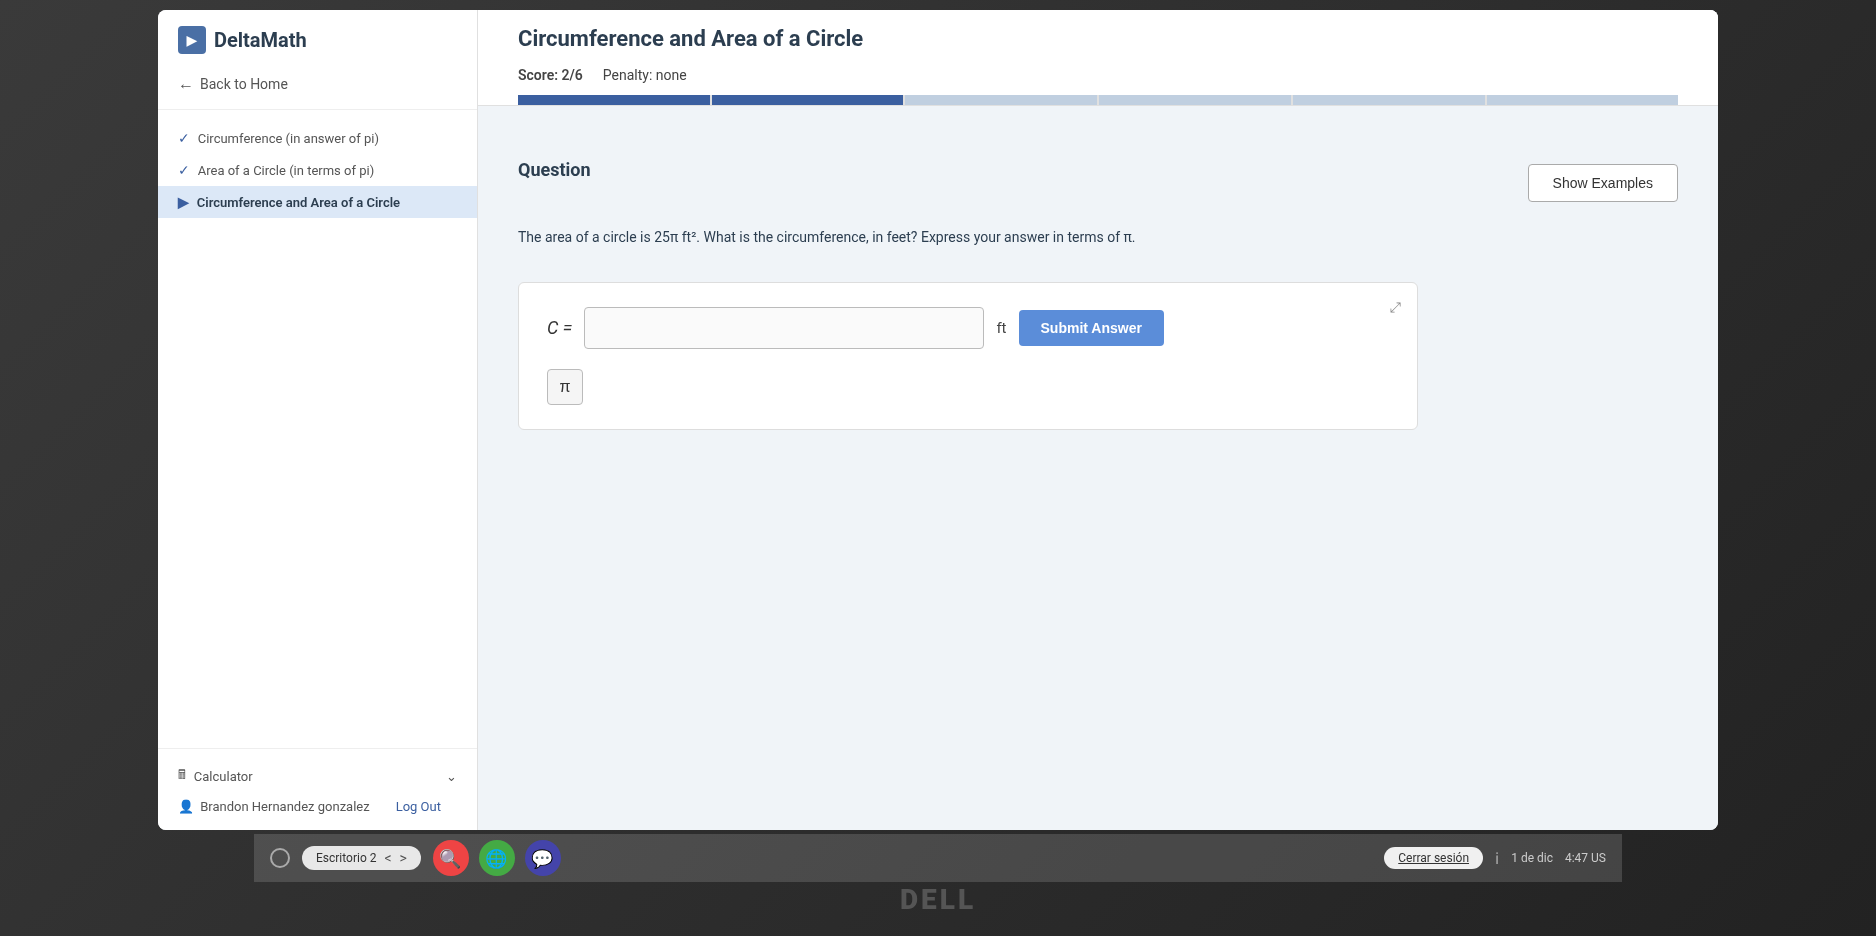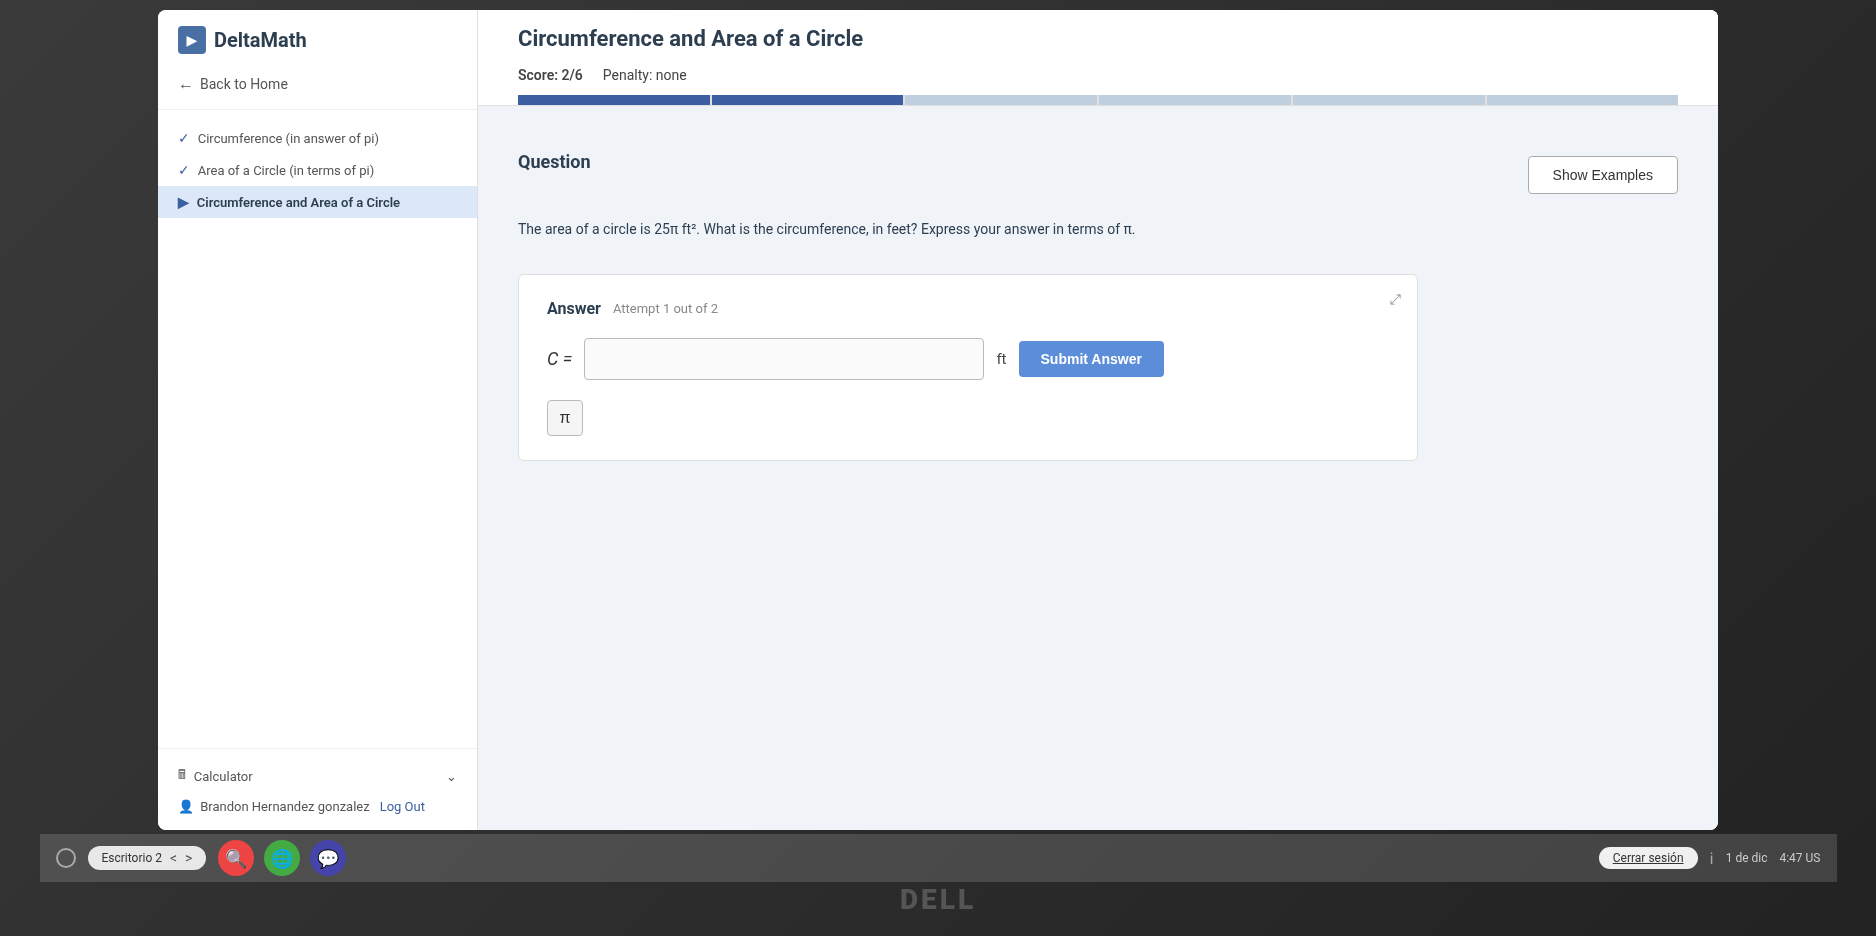--- a/index.html
+++ b/index.html
@@ -191,21 +191,21 @@
       display: flex;
       align-items: center;
       gap: 6px;
       font-size: 13px;
       color: #555;
     }
 
     .logout-link {
       color: #3b5fa0;
       cursor: pointer;
-      margin-left: 4px;
+      margin-left: 20px;
     }
 
     
     .main-content {
       flex: 1;
       background: #f0f4f8;
       display: flex;
       flex-direction: column;
       overflow-y: auto;
     }
@@ -284,21 +284,21 @@
       margin-left: 2px;
     }
 
     .progress-seg-6 {
       width: 16.65%;
       background: #c0cfe0;
       margin-left: 2px;
     }
 
     .question-area {
-      padding: 22px 40px;
+      padding: 30px 40px;
       flex: 1;
     }
 
     .question-header {
       display: flex;
       align-items: center;
       justify-content: space-between;
       margin-bottom: 24px;
     }
 
@@ -413,21 +413,21 @@
       border: 1px solid #bbb;
       border-radius: 4px;
       background: #f5f5f5;
       font-size: 16px;
       cursor: pointer;
       color: #333;
     }
 
     
     .taskbar {
-      width: 1797px;
+      width: 1368px;
       height: 48px;
       background: rgba(255,255,255,0.15);
       display: flex;
       align-items: center;
       padding: 0 16px;
       gap: 12px;
       margin-top: 4px;
     }
 
     .taskbar-circle {
@@ -571,24 +571,20 @@
         <div class="question-area">
           <div class="question-header">
             <span class="question-label">Question</span>
             <button class="show-examples-btn">Show Examples</button>
           </div>
 
           <div class="question-text">The area of a circle is 25π ft². What is the circumference, in feet? Express your answer in terms of π.</div>
 
           <div class="answer-section">
             <div class="expand-icon">⤢</div>
-            <div class="answer-header">
-              <span class="answer-label">Answer</span>
-              <span class="attempt-text">Attempt 1 out of 2</span>
-            </div>
 
             <div class="input-row">
               <span class="c-equals">C =</span>
               <input class="answer-input" type="text" style="">
               <span class="unit-text">ft</span>
               <button class="submit-btn">Submit Answer</button>
             </div>
 
             <div>
               <button class="pi-button">π</button>

